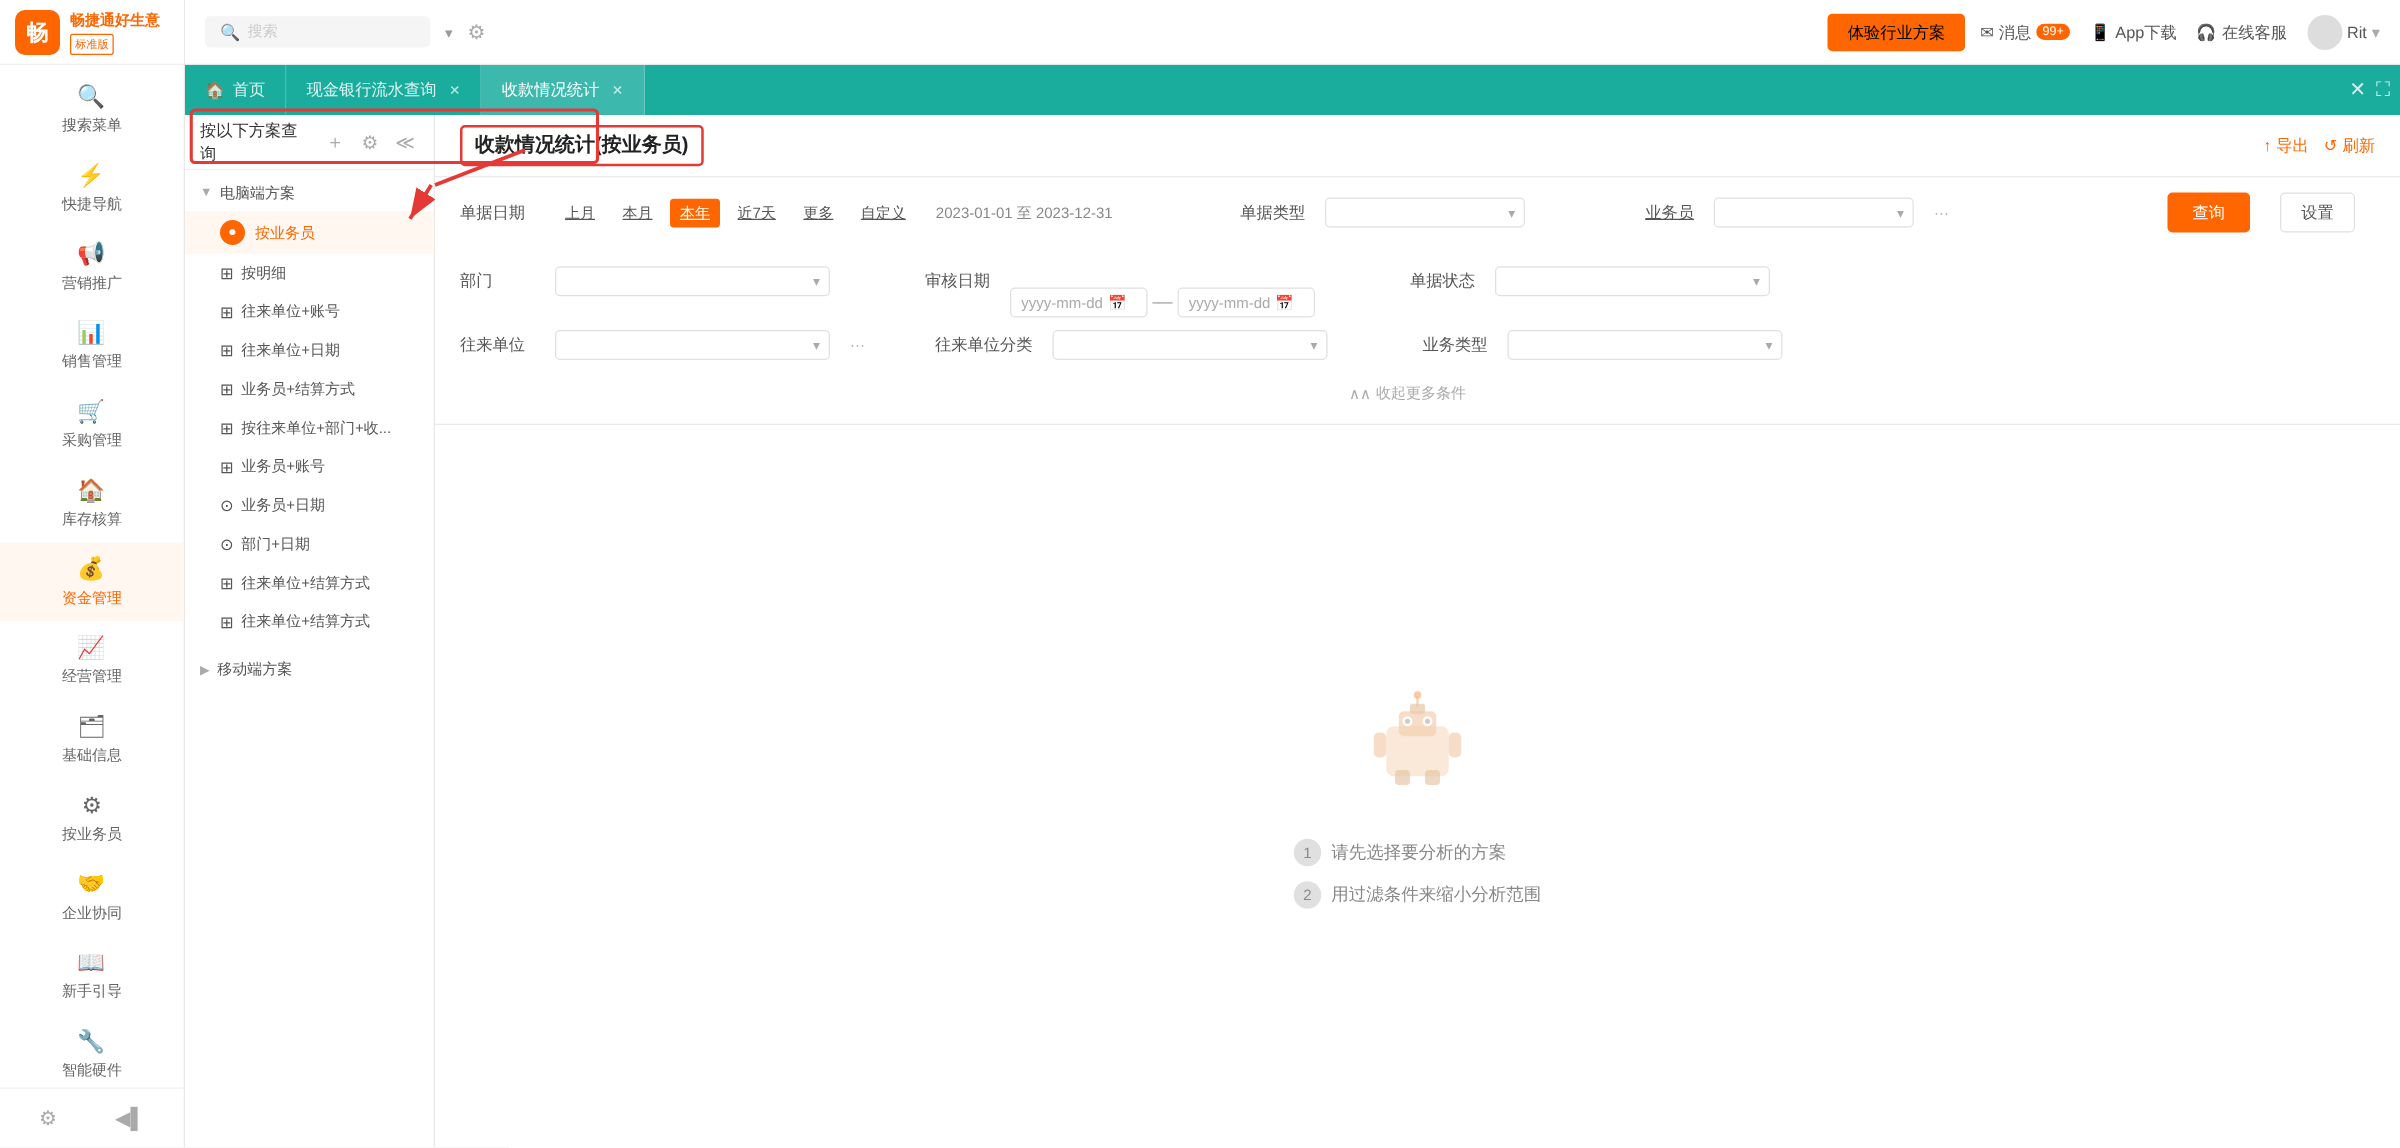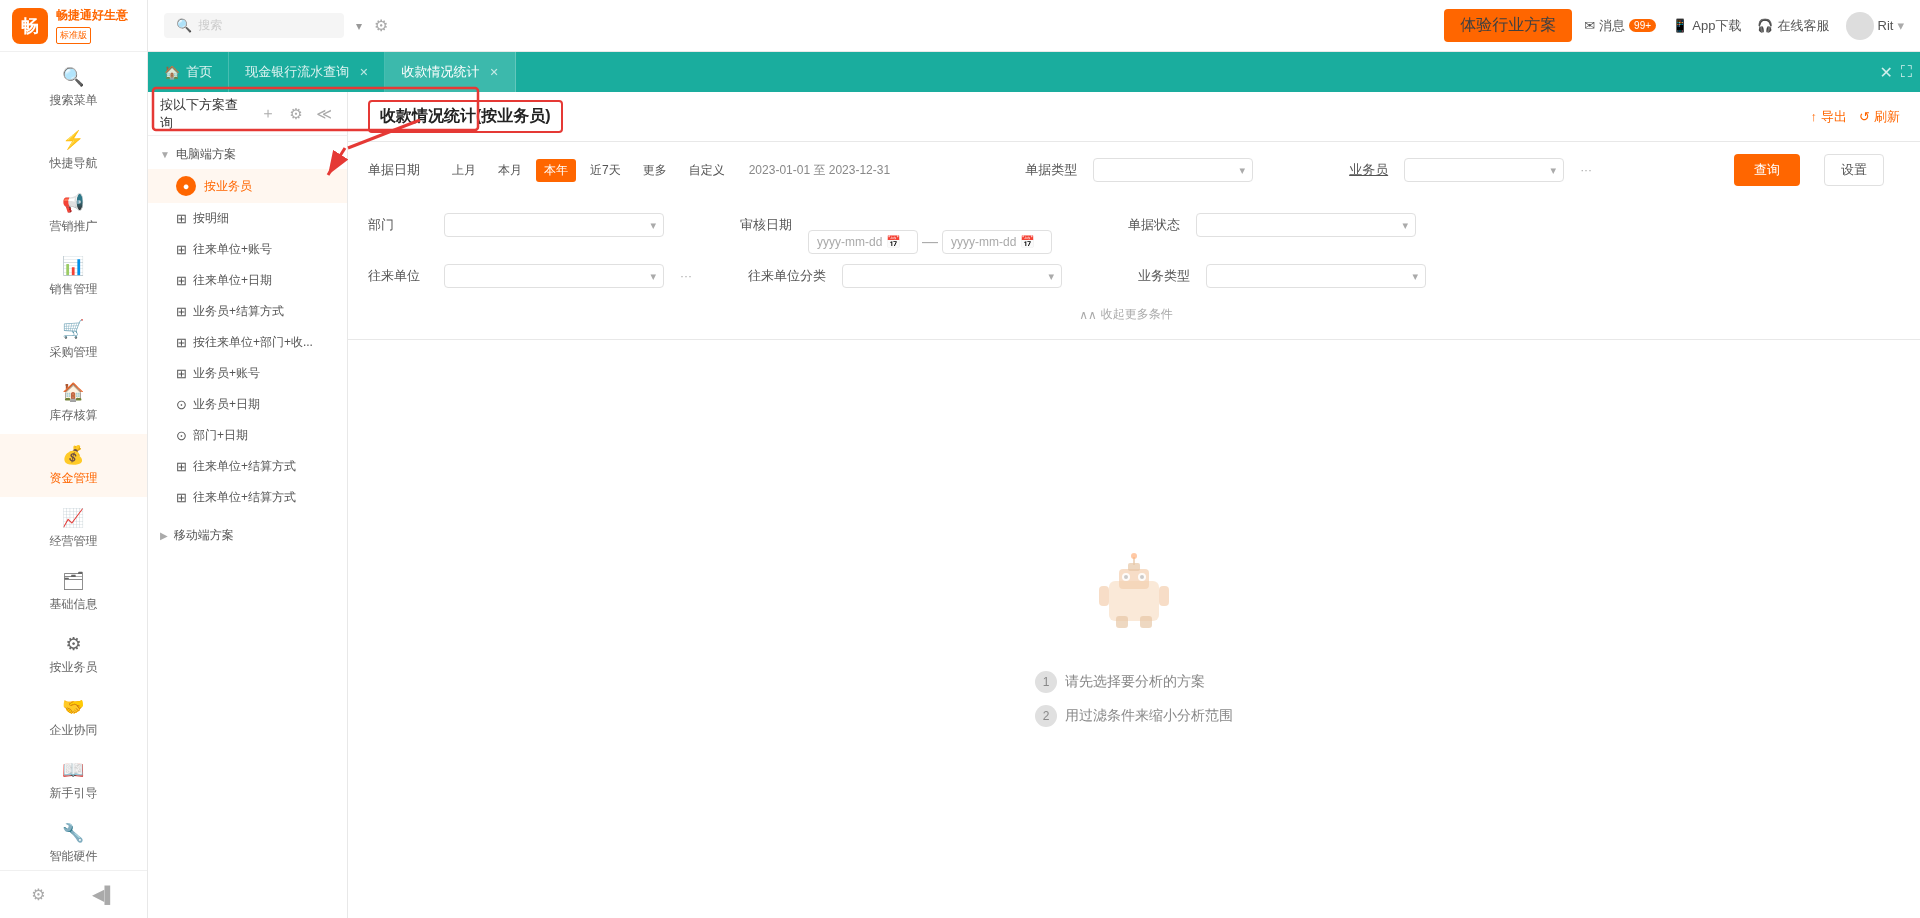--- a/index.html
+++ b/index.html
@@ -56,22 +56,22 @@
       padding: 0 16px; border-bottom: 1px solid #e8e8e8; gap: 12px;
     }
     .topbar-search {
       background: #f5f5f5; border-radius: 4px; padding: 4px 12px;
       font-size: 13px; color: #999; display: flex; align-items: center; gap: 6px;
       min-width: 180px;
     }
     .topbar-dropdown { color: #999; font-size: 12px; cursor: pointer; }
     .topbar-center { flex: 1; }
     .trial-btn {
-      background: #f60; color: #404040; border: none; border-radius: 4px;
-      padding: 6px 16px; font-size: 16px; cursor: pointer;
+      background: #f60; color: #000000; border: none; border-radius: 4px;
+      padding: 6px 16px; font-size: 13px; cursor: pointer;
     }
     .topbar-right { display: flex; align-items: center; gap: 16px; }
     .topbar-right-item { display: flex; align-items: center; gap: 4px; font-size: 13px; color: #555; cursor: pointer; }
     .badge-red {
       background: #f60; color: #fff; border-radius: 10px; font-size: 10px;
       padding: 1px 5px; min-width: 18px; text-align: center;
     }
     .user-avatar { width: 28px; height: 28px; background: #ddd; border-radius: 50%; }
 
     
@@ -145,21 +145,21 @@
     
     .filter-area {
       background: #fff; padding: 12px 36px 8px 20px;
       border-bottom: 1px solid #e8e8e8; position: relative;
     }
     .filter-row { display: flex; align-items: center; margin-bottom: 10px; gap: 16px; }
     .filter-label { font-size: 13px; color: #555; min-width: 60px; }
     .filter-date-group { display: flex; align-items: center; gap: 6px; }
     .date-btn {
       font-size: 12px; color: #555; padding: 3px 8px; border-radius: 3px;
-      cursor: pointer; background: none; border: none;
+      cursor: pointer; background: none; border: none; text-decoration: underline;
     }
     .date-btn.active {
       background: #f60; color: #fff; border-radius: 3px;
     }
     .date-range-text { font-size: 12px; color: #888; }
     .filter-select {
       border: 1px solid #e0e0e0; border-radius: 4px; padding: 4px 28px 4px 10px;
       font-size: 12px; color: #333; background: #fff; cursor: pointer;
       appearance: none; min-width: 120px; position: relative;
     }
@@ -433,21 +433,21 @@
             <div class="filter-date-group">
               <button class="date-btn">上月</button>
               <button class="date-btn">本月</button>
               <button class="date-btn active">本年</button>
               <button class="date-btn">近7天</button>
               <button class="date-btn">更多</button>
               <button class="date-btn">自定义</button>
             </div>
             <span class="date-range-text">2023-01-01 至 2023-12-31</span>
 
-            <span style="margin-left:119px;font-size:13px;color:#555;">单据类型</span>
+            <span style="margin-left:86px;font-size:13px;color:#555;">单据类型</span>
             <div class="filter-select-wrap">
               <select class="filter-select" style="min-width:160px;">
                 <option></option>
               </select>
             </div>
 
             <span style="margin-left:80px;font-size:13px;color:#555;text-decoration:underline;">业务员</span>
             <div class="filter-select-wrap">
               <select class="filter-select" style="min-width:160px;">
                 <option></option>

